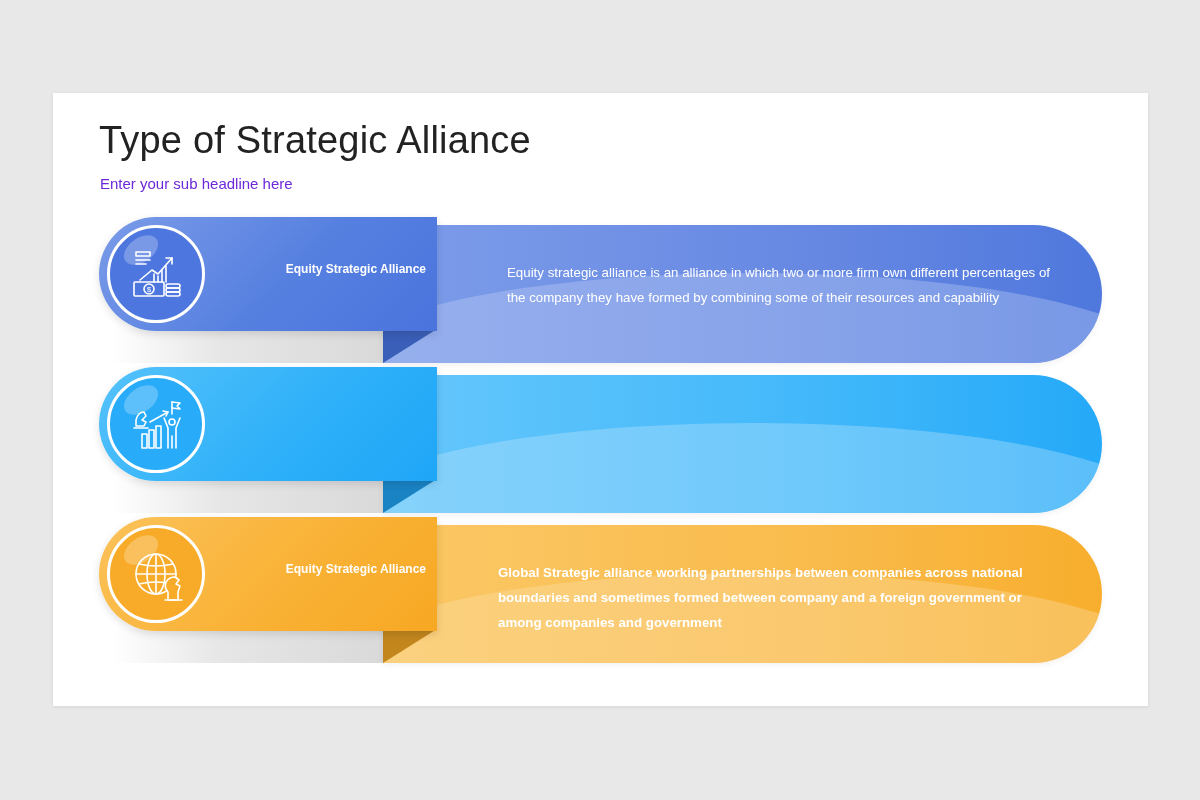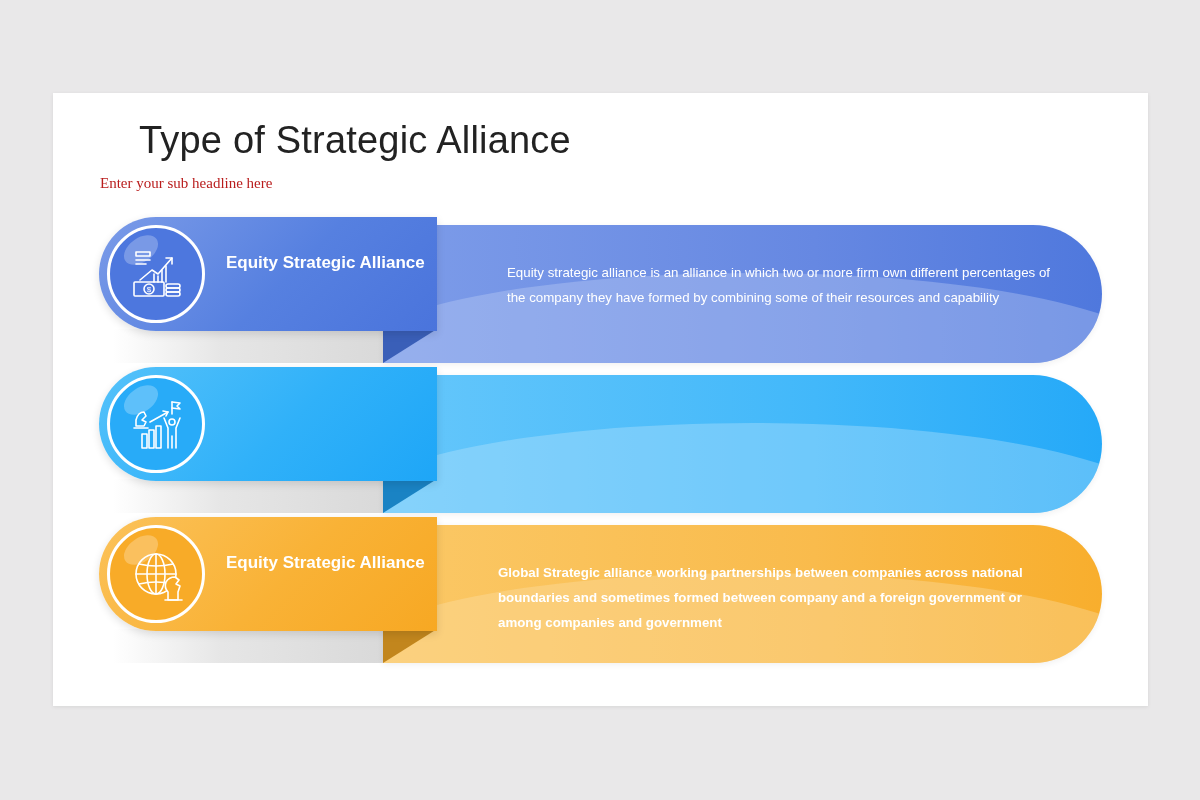--- a/index.html
+++ b/index.html
@@ -16,28 +16,26 @@
     background: #ffffff;
     box-shadow: 0 1px 4px rgba(0,0,0,0.08);
   }
   .title {
     position: absolute;
     left: 46px; top: 26px;
     font-size: 38px;
     color: #222222;
     font-weight: normal;
     letter-spacing: 0.2px;
-    margin-left: 40px;
   }
   .subtitle {
     position: absolute;
     left: 47px; top: 82px;
     font-size: 15px;
-    color: #b91c1c;
-    font-family: Liberation Serif, serif;
+    color: #6d28d9;
   }
   .row {
     position: absolute;
     left: 0; width: 1095px; height: 150px;
   }
   
   .row .shade {
     position: absolute;
     left: 60px; top: 112px;
     width: 272px; height: 34px;
@@ -98,26 +96,27 @@
     background: rgba(255,255,255,0.25);
     transform: rotate(-35deg);
   }
   .row .tab .circle svg {
     position: absolute;
     left: 22px; top: 22px;
     width: 54px; height: 54px;
   }
   .row .tab .label {
     position: absolute;
-    left: 127px; top: 35px;
+    left: 127px; top: 41px;
     width: 200px;
-    font-size: 17px;
+    font-size: 12px;
     line-height: 22px;
     font-weight: bold;
     color: #ffffff;
+    text-align: right;
   }
   
   .r1 { top: 124px; }
   .r1 .tab { background: linear-gradient(135deg, #7b9be8 0%, #5680e0 55%, #4a74dc 100%); }
   .r1 .circle { background: #4d77de; }
   .r1 .fold { background: #3a5fb8; }
   .r1 .pill { background: linear-gradient(90deg, #7d9ce9 0%, #6688e2 60%, #4f78dd 100%); }
   .r1 .wave { background: #c6d4f6; }
   .r1 .desc { top: 35px; margin-left: 9px; }
 

